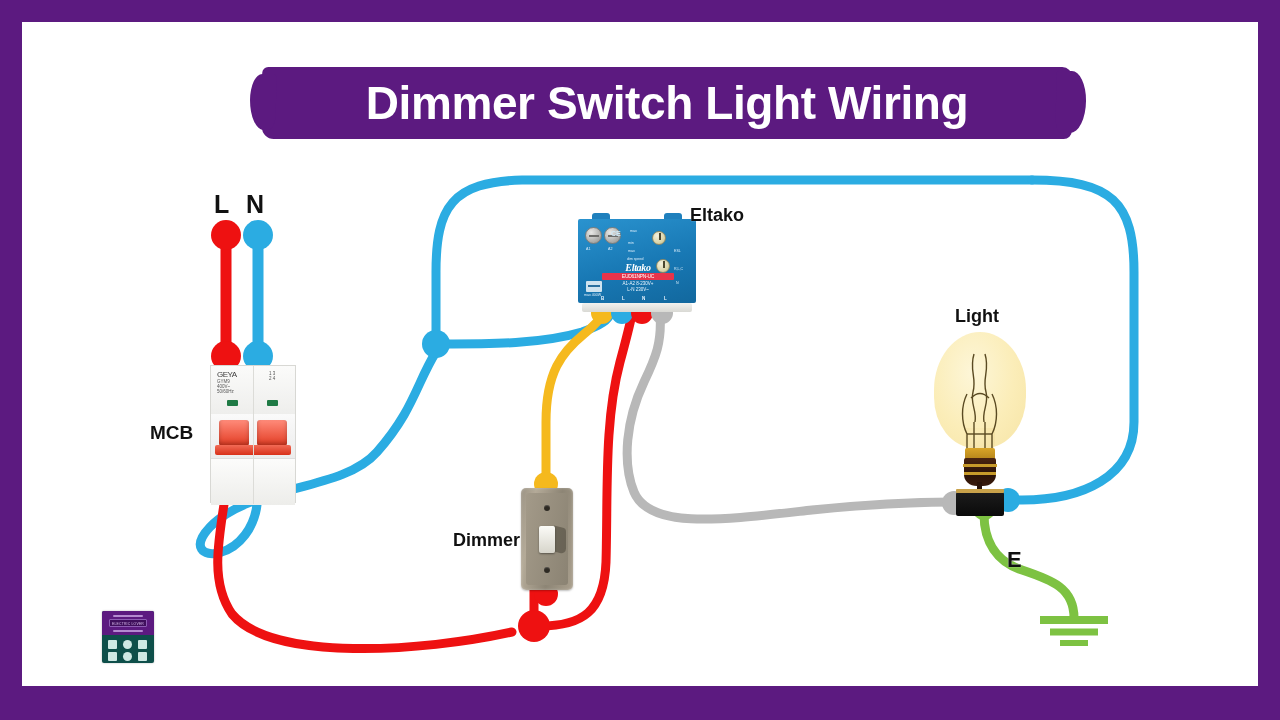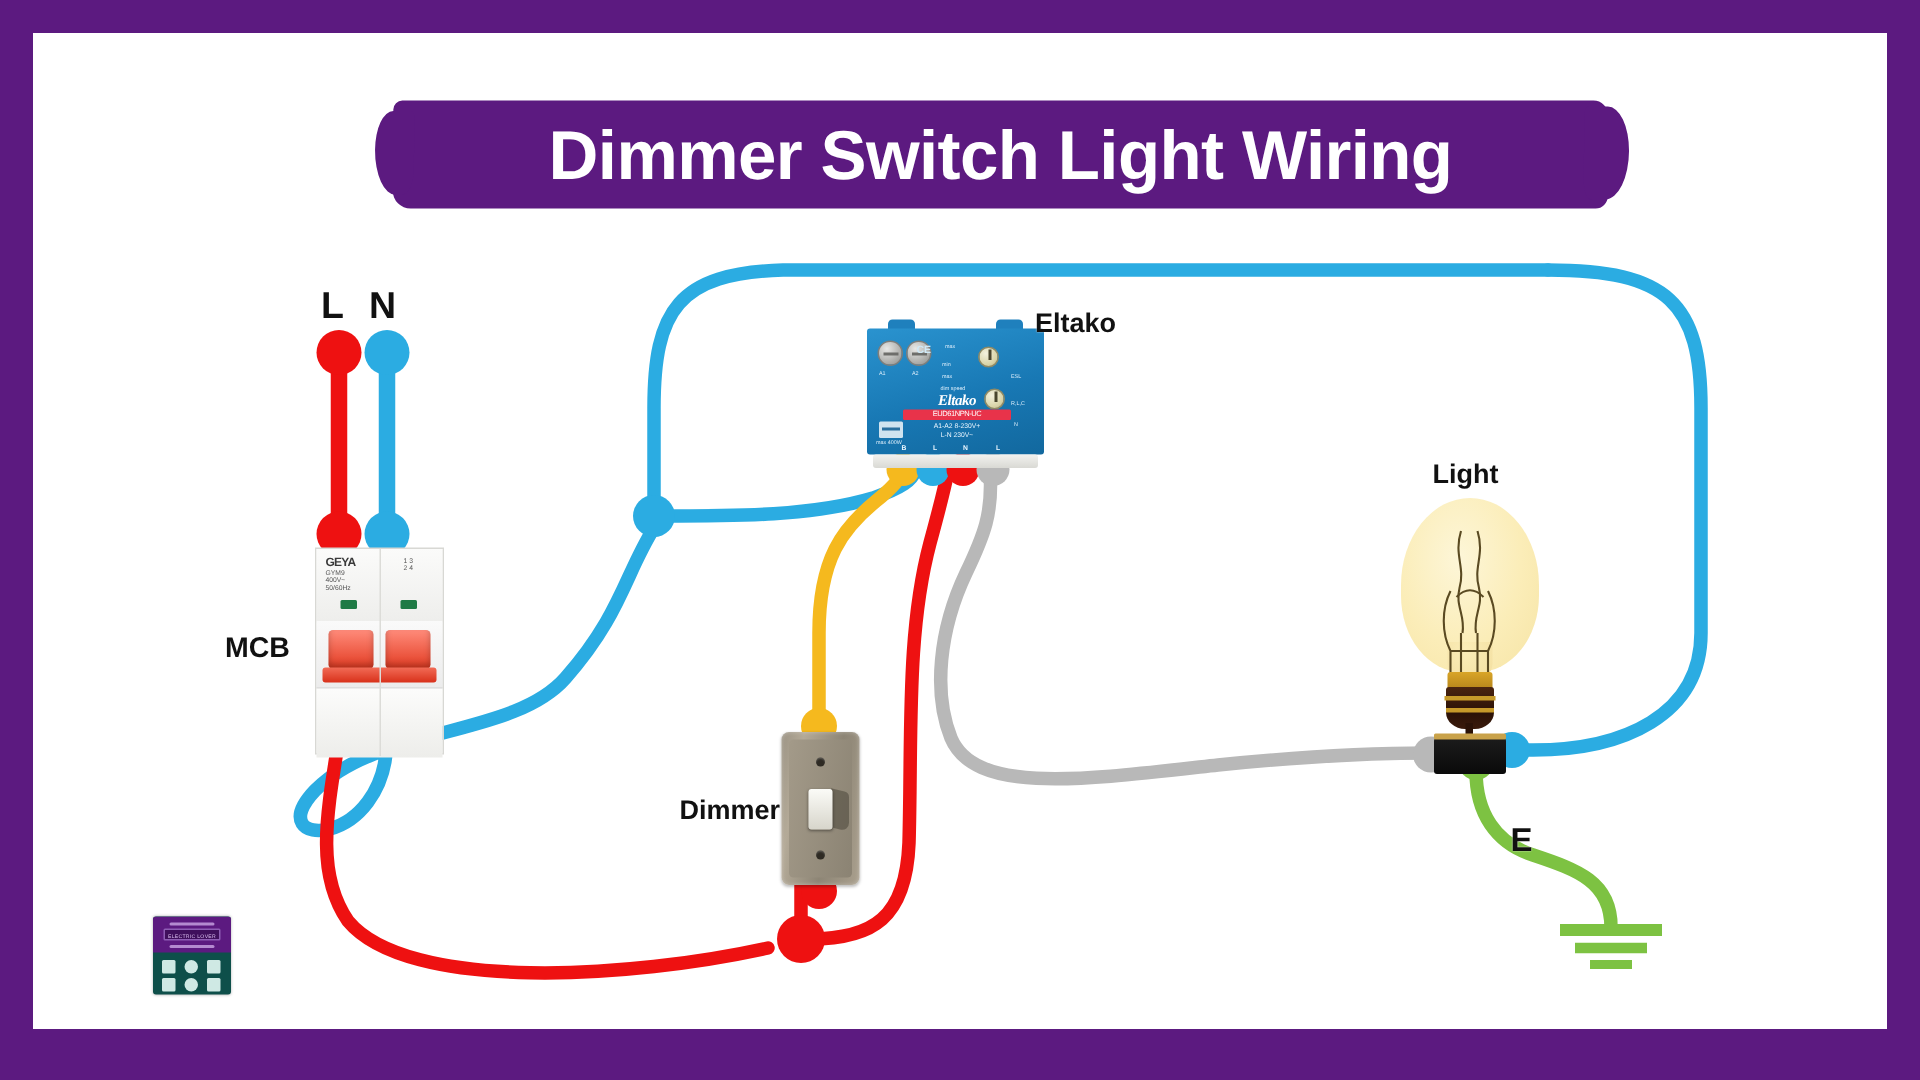--- a/index.html
+++ b/index.html
@@ -65,21 +65,21 @@
     background:linear-gradient(90deg,#f2f2f0 0%,#ffffff 30%,#f6f6f4 70%,#e9e9e6 100%);
     border:1px solid #d8d8d4;
     box-sizing:border-box;
   }
   .mcb-top{
     position:absolute;left:0;top:0;width:100%;height:48px;
     background:linear-gradient(180deg,#fbfbfa,#eeeeec);
     border-bottom:1px solid #dedede;
   }
   .mcb-brand{
-    position:absolute;left:6px;top:4px;font-size:8px;font-weight:bold;color:#3a3a3a;
+    position:absolute;left:6px;top:4px;font-size:8px;font-weight:normal;color:#3a3a3a;
     letter-spacing:-0.5px;
   }
   .mcb-spec{
     position:absolute;left:6px;top:13px;font-size:4.5px;color:#555;line-height:5px;
   }
   .mcb-spec2{
     position:absolute;left:58px;top:5px;font-size:4.5px;color:#555;line-height:5px;
   }
   .mcb-green{
     position:absolute;width:11px;height:6px;background:#1f7a45;border-radius:1px;

